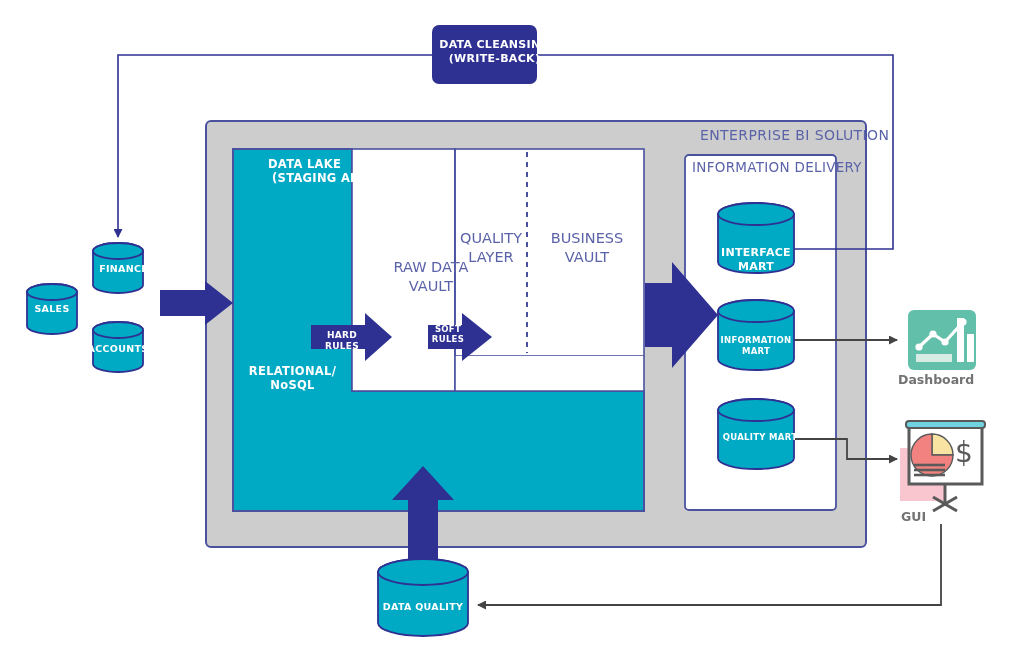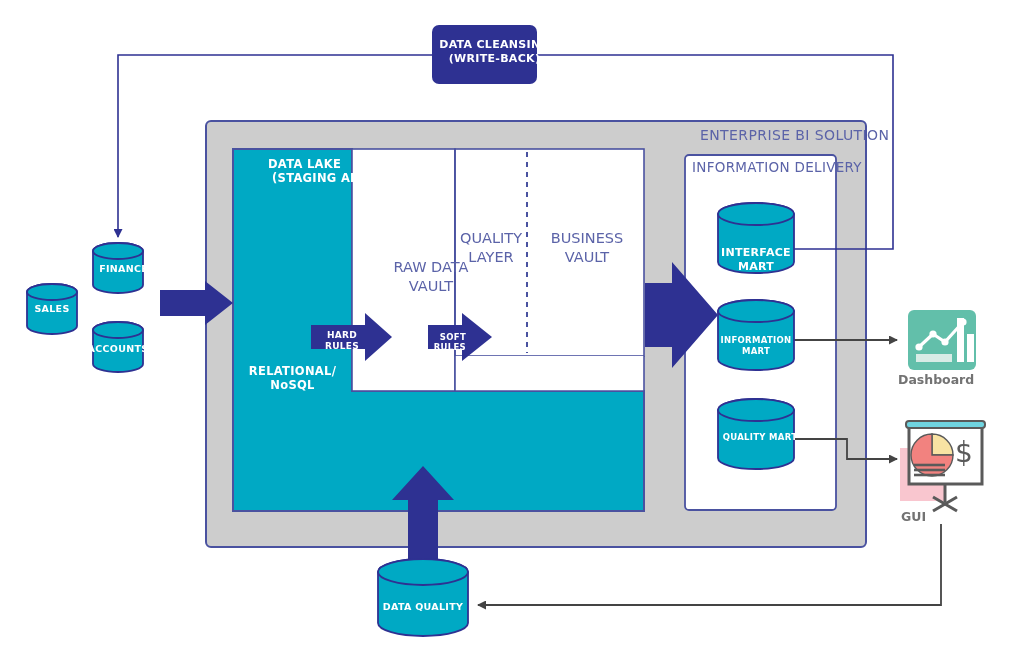--- a/index.html
+++ b/index.html
@@ -163,21 +163,21 @@
   <div>LAYER</div>
 </div>
 
 <div class="lbl vlab" style="left:530px;top:229px;width:114px;font-size:14.5px;">
   <div>BUSINESS</div>
   <div>VAULT</div>
 </div>
 
 <div class="lbl wlab" style="left:313px;top:330px;width:58px;text-align:center;font-size:9px;">HARD RULES</div>
 
-<div class="lbl wlab" style="left:430px;top:332px;width:36px;text-align:right;font-size:8.5px;line-height:1.2;">
+<div class="lbl wlab" style="left:430px;top:324px;width:36px;text-align:center;font-size:8.5px;line-height:1.2;">
   <div>SOFT</div>
   <div>RULES</div>
 </div>
 
 <div class="lbl plain" style="left:692px;top:159px;font-size:13.5px;letter-spacing:.3px;">INFORMATION DELIVERY</div>
 
 <div class="lbl wlab" style="left:718px;top:246px;width:76px;text-align:center;font-size:11px;">INTERFACE MART</div>
 
 <div class="lbl wlab" style="left:716px;top:335px;width:80px;text-align:center;font-size:8.5px;line-height:1.35;">
   <div>INFORMATION</div>

